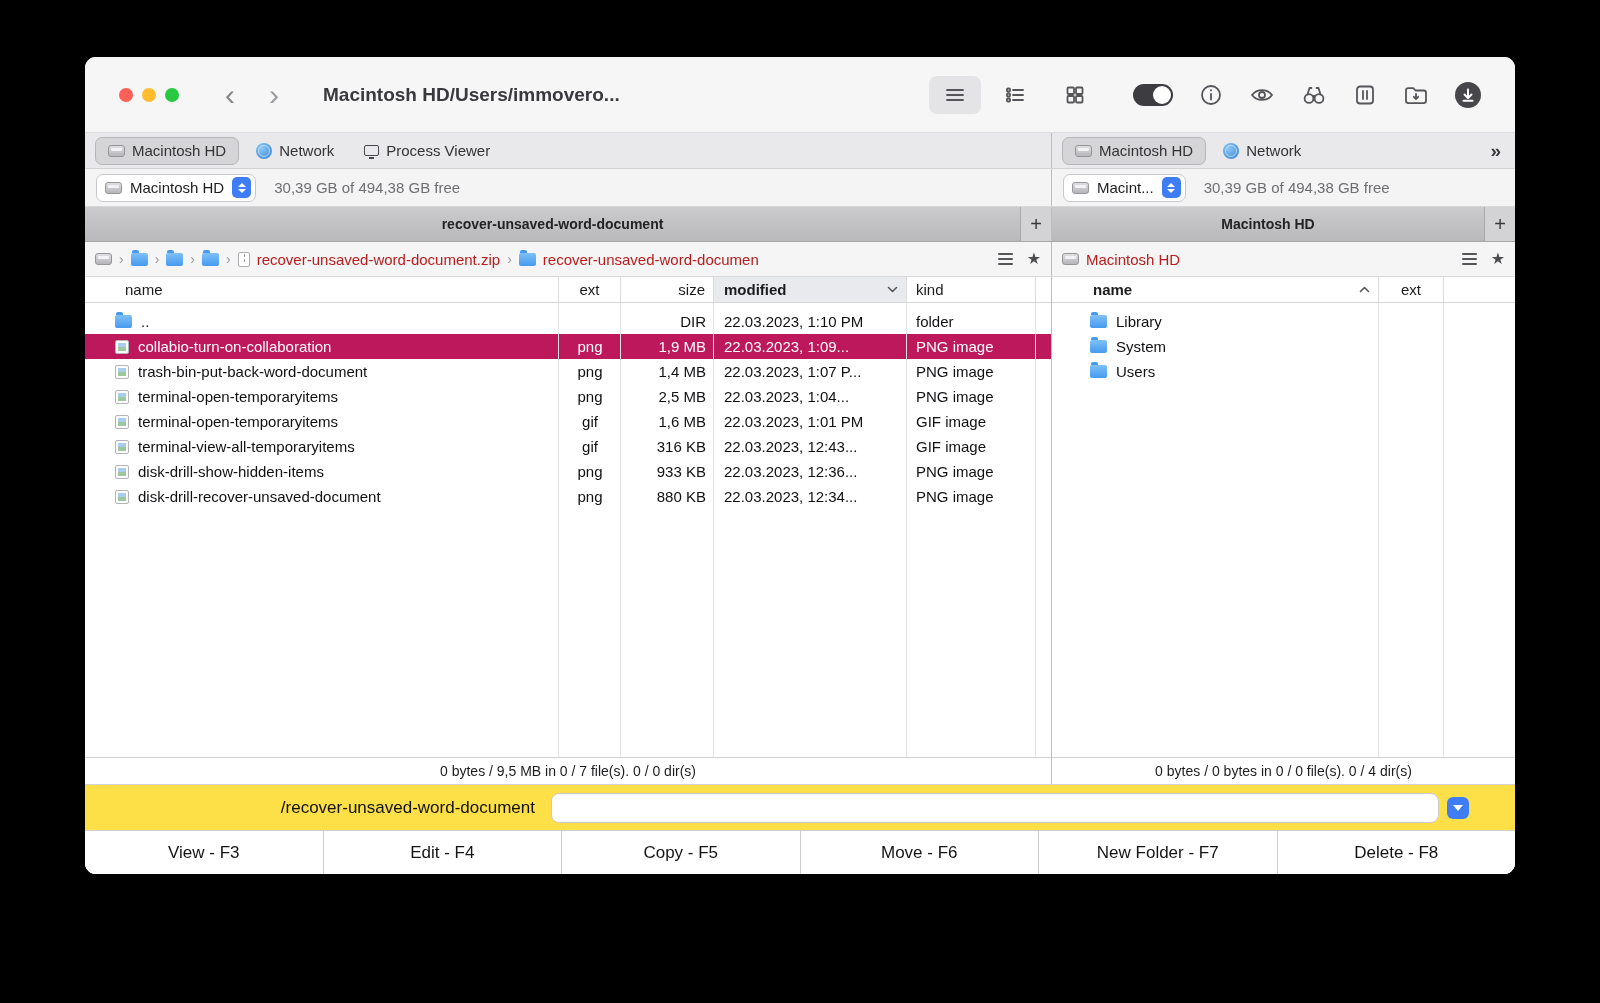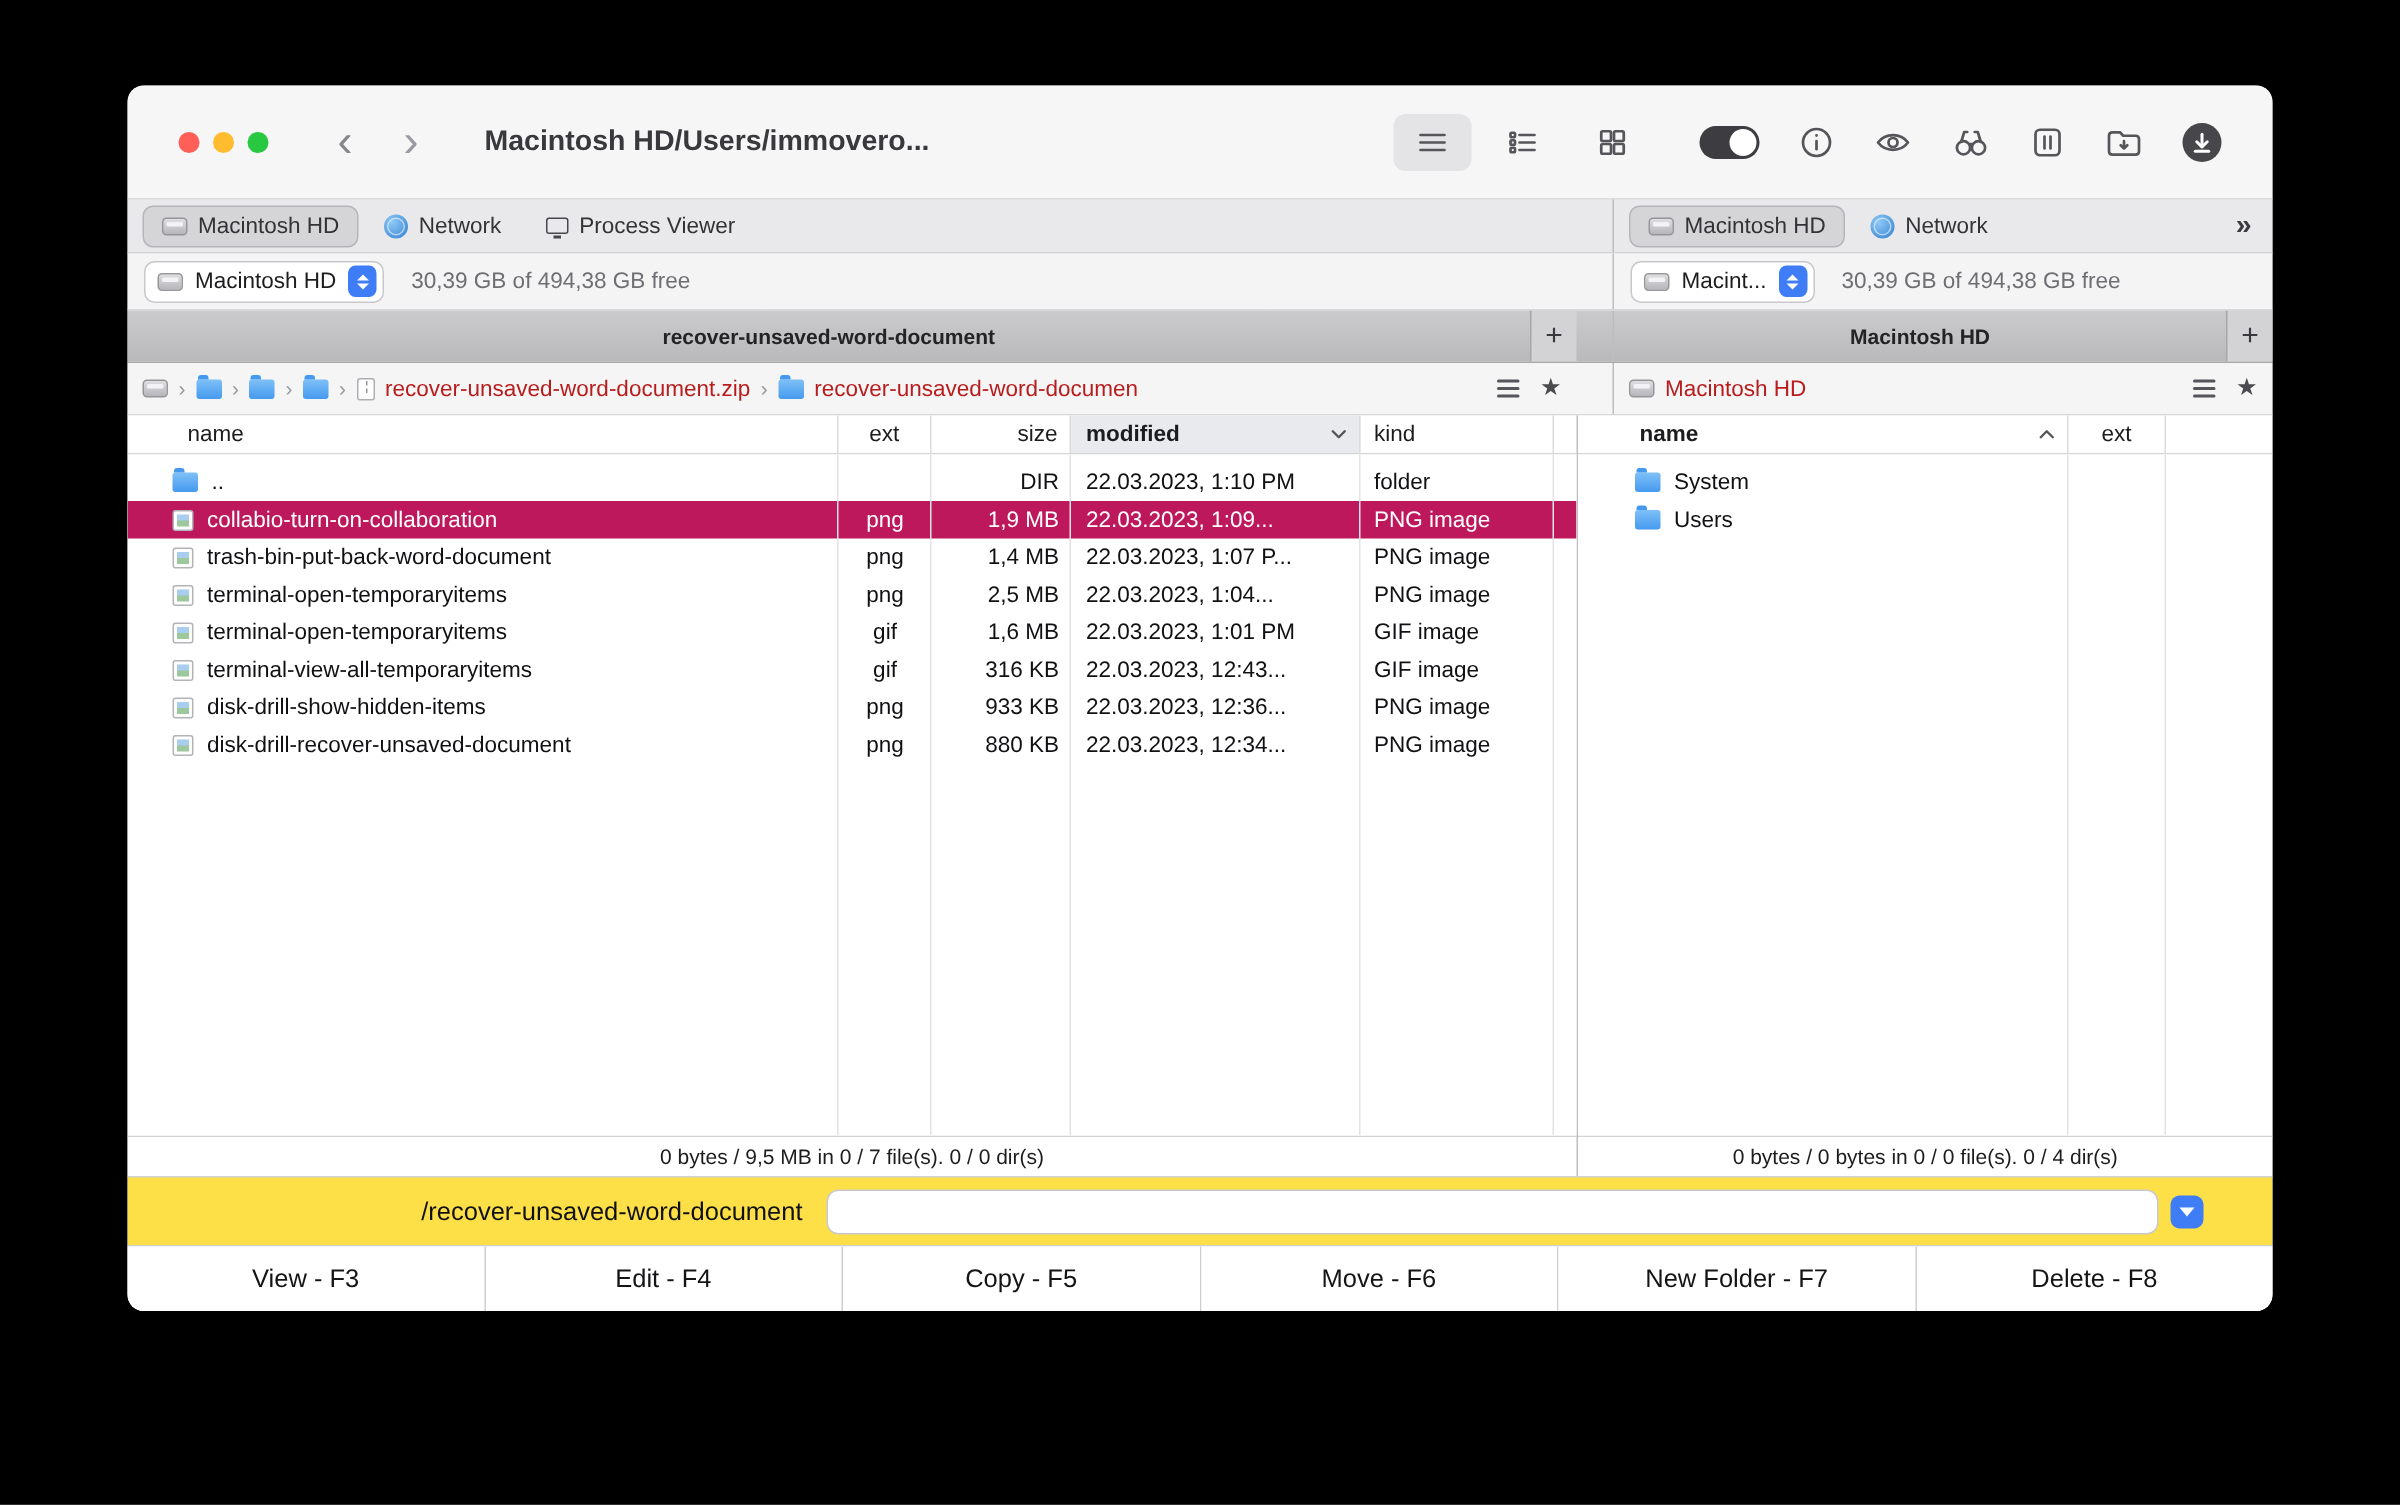--- a/index.html
+++ b/index.html
@@ -23,21 +23,21 @@
   .viewgrp { display:flex; align-items:center; gap:8px; margin-right:6px; }
   .tbtn { width:52px; height:38px; display:flex; align-items:center; justify-content:center; border-radius:8px; }
   .tbtn.active { background:#e4e4e6; }
   .tico { display:flex; align-items:center; justify-content:center; }
   svg.ic { stroke:#55555a; fill:none; stroke-width:1.8; stroke-linecap:round; stroke-linejoin:round; }
   .toggle { width:40px; height:22px; border-radius:11px; background:#3c3c41; position:relative; }
   .toggle::after { content:""; position:absolute; right:2px; top:2px; width:18px; height:18px; border-radius:50%; background:#fff; }
   .dlcirc { width:26px; height:26px; border-radius:50%; background:#47474b; display:flex; align-items:center; justify-content:center; }
 
   
-  .split { display:flex; flex:none;gap:24px; }
+  .split { display:flex; flex:none; }
   .sl { width:966px; flex:none; }
   .sr { flex:1; border-left:1px solid #bdbdc1; }
 
   
   .tabsrow { height:37px; background:#e9e9eb; border-top:1px solid #dcdcde; border-bottom:1px solid #d2d2d4; }
   .tabsrow .sl, .tabsrow .sr { display:flex; align-items:center; padding-left:10px; gap:4px; }
   .ptab { height:28px; display:flex; align-items:center; gap:7px; padding:0 12px; border-radius:7px;
           font-size:15px; color:#333336; border:1px solid transparent; }
   .ptab.active { background:#d5d5d8; border-color:#b6b6ba; font-weight:400; }
   .overflow { margin-left:auto; margin-right:14px; font-size:19px; color:#3a3a3e; font-weight:700; }
@@ -473,20 +473,27 @@
         <div class="h hrext">ext</div>
         <div class="h hrspare"></div>
       </div>
       <div class="tbody">
         <div class="vline" style="left:326px"></div>
         <div class="vline" style="left:391px"></div>
 
         <div class="row">
           <div class="c rname">
                 <span class="i-folder"></span>
+                <span>Library</span>
+              </div>
+          <div class="c rext"></div>
+        </div>
+        <div class="row">
+          <div class="c rname">
+                <span class="i-folder"></span>
                 <span>System</span>
               </div>
           <div class="c rext"></div>
         </div>
         <div class="row">
           <div class="c rname">
                 <span class="i-folder"></span>
                 <span>Users</span>
               </div>
           <div class="c rext"></div>

